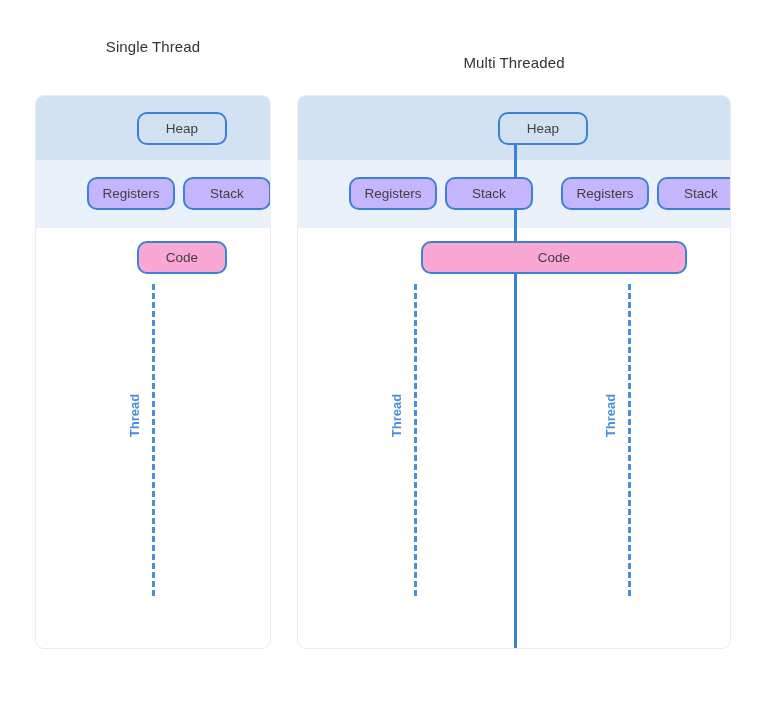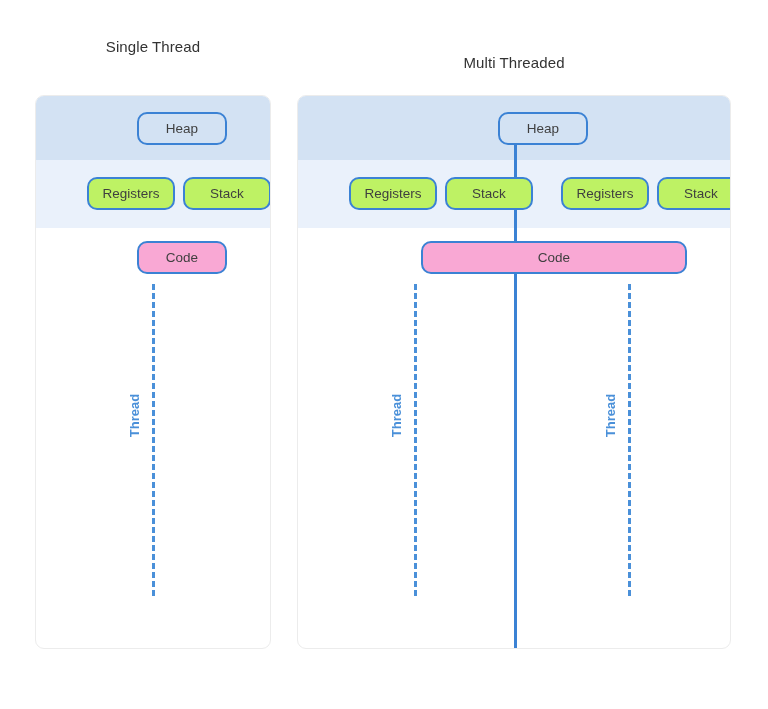--- a/index.html
+++ b/index.html
@@ -71,21 +71,21 @@
     display: flex;
     align-items: center;
     justify-content: center;
     font-size: 13.5px;
     color: #3f3f3f;
     white-space: nowrap;
     z-index: 4;
     margin-left: 28px;
   }
   .box-heap   { background: transparent; }
-  .box-slot   { background: #bef264; }
+  .box-slot   { background: #c4b5fd; }
   .box-code   { background: #f9a8d4; }
 
   
   #s-heap  { left: 73px;  top: 16px;  width: 90px;  height: 33px; }
   #s-regs  { left: 23px;  top: 81px;  width: 88px;  height: 33px; }
   #s-stack { left: 119px; top: 81px;  width: 88px;  height: 33px; }
   #s-code  { left: 73px;  top: 145px; width: 90px;  height: 33px; }
 
   
   #m-heap   { left: 172px; top: 16px;  width: 90px;  height: 33px; }

